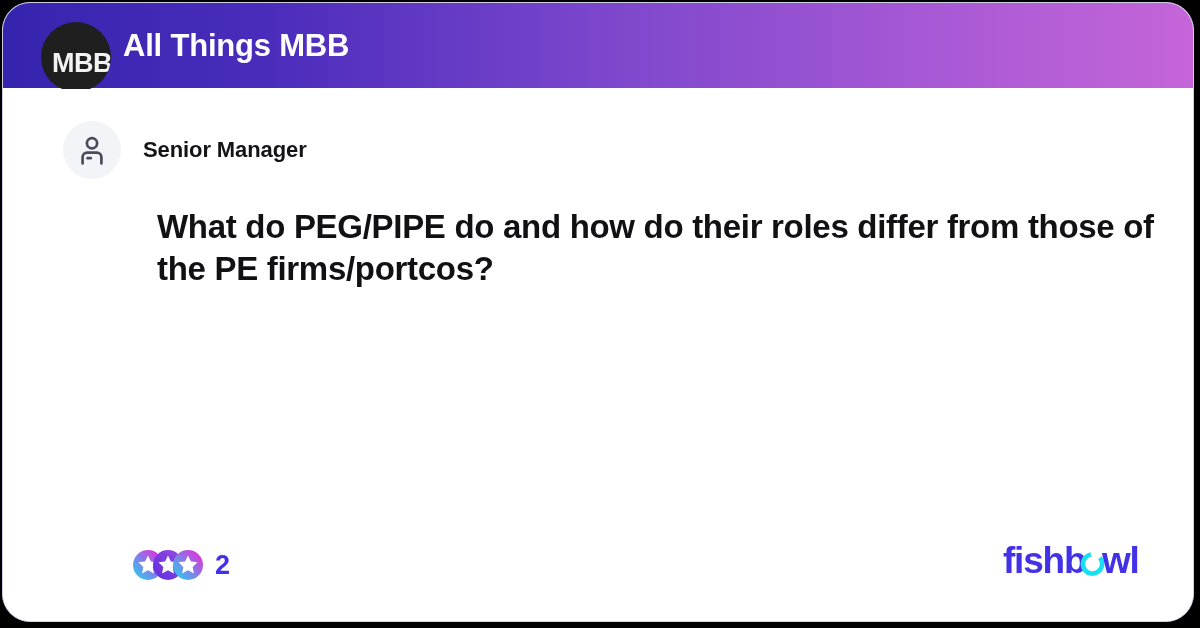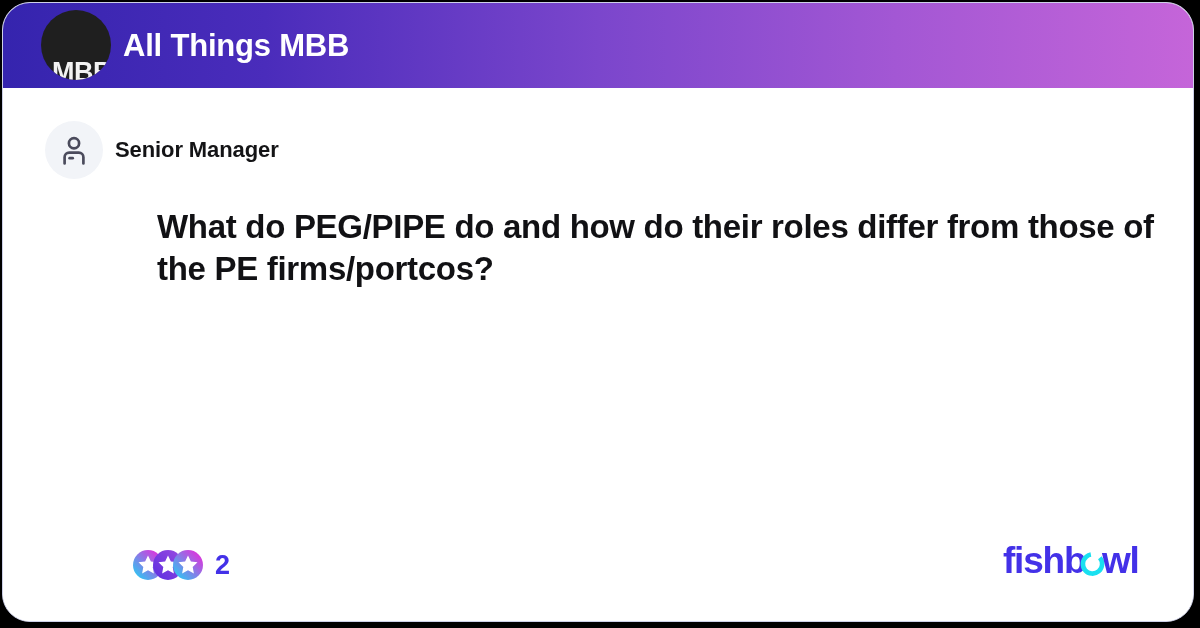--- a/index.html
+++ b/index.html
@@ -35,27 +35,27 @@
     width: 100%;
     height: 85px;
     background: linear-gradient(90deg, #3524ae 0%, #4a2cbb 22%, #7b46cc 50%, #a357d4 75%, #c565d9 100%);
     display: flex;
     align-items: center;
     overflow: visible;
   }
   .group-avatar {
     position: absolute;
     left: 38px;
-    top: 7px;
+    top: 19px;
     width: 70px;
     height: 70px;
     border-radius: 50%;
     background: #1f1f1f;
     display: flex;
-    align-items: flex-end;
+    align-items: center;
     justify-content: center;
     overflow: hidden;
   }
   .group-avatar-text {
     color: #f2f2f2;
     font-size: 27px;
     font-weight: 700;
     letter-spacing: -0.5px;
     line-height: 1;
     transform: translate(6px, 6px);
@@ -78,25 +78,25 @@
     position: absolute;
     left: 0;
     top: 86px;
     right: 0;
     bottom: 0;
     background: #ffffff;
   }
 
   .author-row {
     position: absolute;
-    left: 42px;
+    left: 60px;
     top: 32px;
     display: flex;
     align-items: center;
-    gap: 12px;
+    gap: 22px;
   }
   .author-avatar {
     width: 58px;
     height: 58px;
     border-radius: 50%;
     background: #f2f4f8;
     display: flex;
     align-items: center;
     justify-content: center;
     flex: none;

